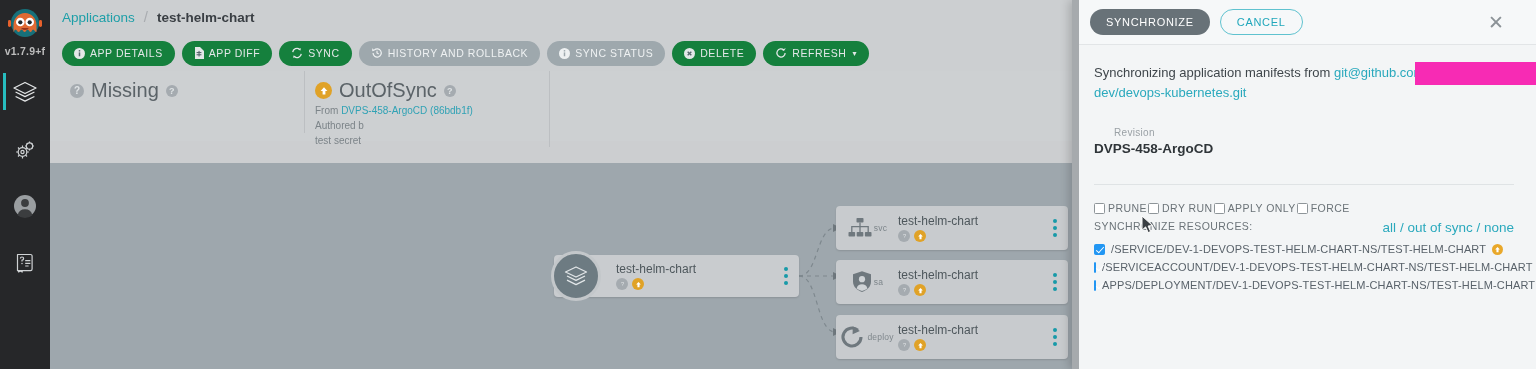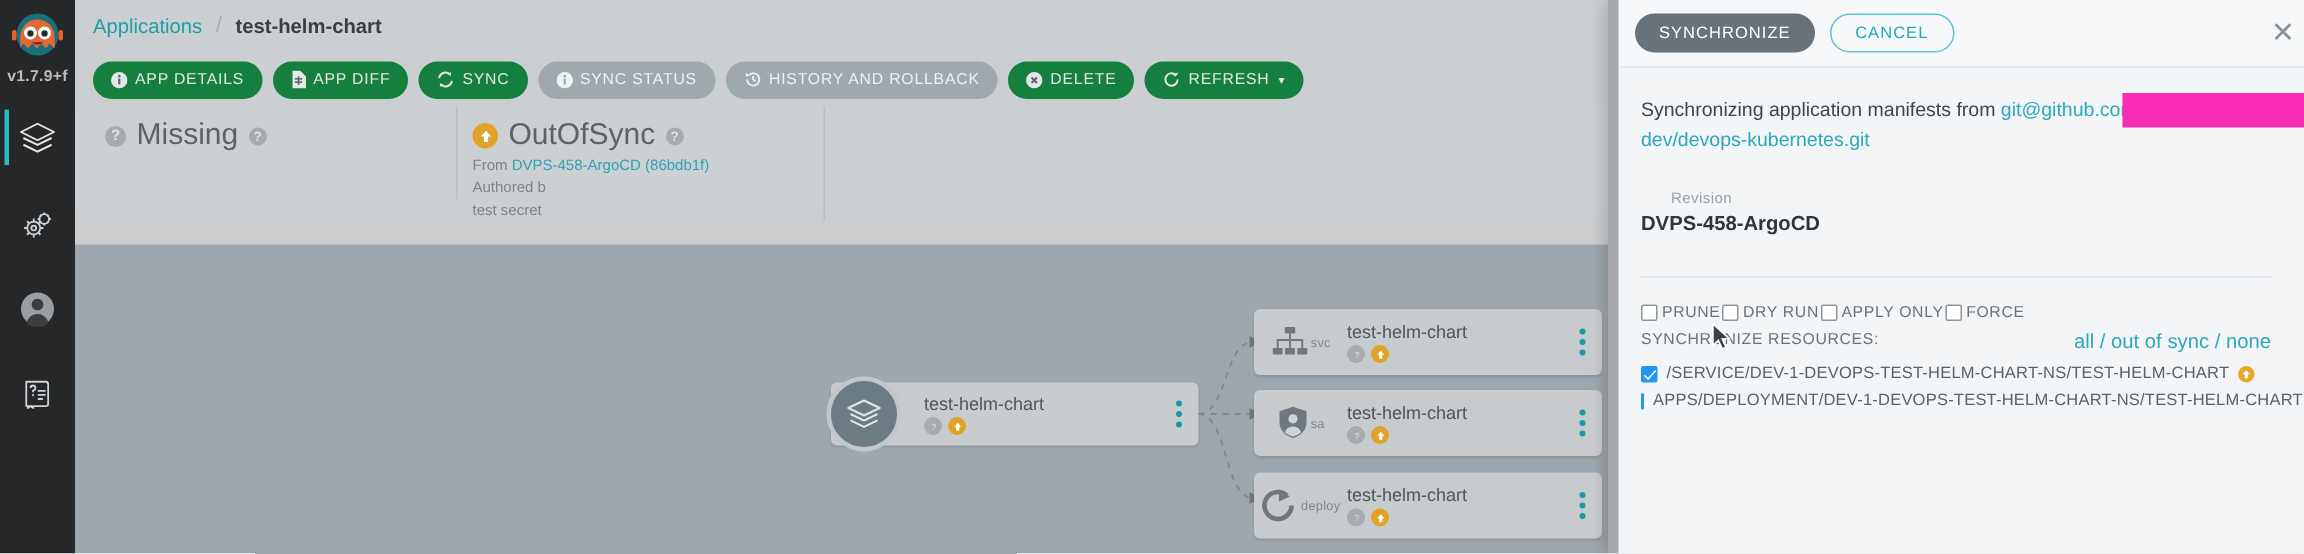--- a/index.html
+++ b/index.html
@@ -147,21 +147,21 @@
     box-shadow: -3px 0 9px rgba(0,0,0,.18);
     z-index: 10;
   }
   .panel-scroll {
     position:absolute; left:0; top:0; width:7px; height:369px;
     background:#a6aaad;
   }
   .panel-head {
     height: 45px; background: #f6f8f9;
     border-bottom: 1px solid #e2e5e7;
-    display: flex; align-items: center; padding: 0 2px 0 18px;
+    display: flex; align-items: center; padding: 0 28px 0 18px;
     gap: 10px;
   }
   .btn-sync {
     height: 26px; padding: 0 16px; border-radius: 13px;
     background: #687278; color: #fff;
     font-size: 11px; letter-spacing: .7px;
     display:flex; align-items:center;
   }
   .btn-cancel {
     height: 26px; padding: 0 16px; border-radius: 13px;
@@ -332,39 +332,39 @@
                 <path d="M12 8a5 5 0 0 1-8.2 3.2"></path>
               </g>
               <path d="M11.4 1.1 11.2 4 8.4 3.1z" fill="#e3e7e8"></path>
               <path d="M2.6 12.9 2.8 10l2.8.9z" fill="#e3e7e8"></path>
             </svg>
           </span>
         <span>SYNC</span>
       </div>
       <div class="tb-btn disabled">
         <span class="tb-ico">
-            <svg width="11" height="11" viewBox="0 0 12 12">
-              <circle cx="6" cy="6" r="6" fill="#eef1f2"></circle>
-              <rect x="5.2" y="4.8" width="1.6" height="4.2" fill="#9ea8ad"></rect>
-              <circle cx="6" cy="3" r=".95" fill="#9ea8ad"></circle>
-            </svg>
-          </span>
-        <span>SYNC STATUS</span>
-      </div>
-      <div class="tb-btn disabled">
-        <span class="tb-ico">
             <svg width="12" height="12" viewBox="0 0 14 14">
               <g fill="none" stroke="#eef1f2" stroke-width="1.4">
                 <path d="M2.4 7a4.8 4.8 0 1 0 1.5-3.5"></path>
                 <path d="M7 4.3V7l2 1.3"></path>
               </g>
               <path d="M1.4 1.6 4.4 4 1.5 4.9z" fill="#eef1f2"></path>
             </svg>
           </span>
         <span>HISTORY AND ROLLBACK</span>
+      </div>
+      <div class="tb-btn disabled">
+        <span class="tb-ico">
+            <svg width="11" height="11" viewBox="0 0 12 12">
+              <circle cx="6" cy="6" r="6" fill="#eef1f2"></circle>
+              <rect x="5.2" y="4.8" width="1.6" height="4.2" fill="#9ea8ad"></rect>
+              <circle cx="6" cy="3" r=".95" fill="#9ea8ad"></circle>
+            </svg>
+          </span>
+        <span>SYNC STATUS</span>
       </div>
       <div class="tb-btn">
         <span class="tb-ico">
             <svg width="11" height="11" viewBox="0 0 12 12">
               <circle cx="6" cy="6" r="6" fill="#e3e7e8"></circle>
               <path d="M4 4l4 4M8 4l-4 4" stroke="#56676e" stroke-width="1.5"></path>
             </svg>
           </span>
         <span>DELETE</span>
       </div>
@@ -610,20 +610,25 @@
           <span class="cb on"></span>
           <span class="res-text">/SERVICE/DEV-1-DEVOPS-TEST-HELM-CHART-NS/TEST-HELM-CHART</span>
           <span class="res-arrow">
               <svg width="7" height="7" viewBox="0 0 8 8">
                 <path d="M4 1 6.7 4H5.2v3H2.8V4H1.3z" fill="#fff"></path>
               </svg>
             </span>
         </div>
         <div class="res-item">
           <span class="cb on"></span>
+          <span class="res-text">/SERVICEACCOUNT/DEV-1-DEVOPS-TEST-HELM-CHART-NS/TEST-HELM-CHART</span>
+
+        </div>
+        <div class="res-item">
+          <span class="cb on"></span>
           <span class="res-text">APPS/DEPLOYMENT/DEV-1-DEVOPS-TEST-HELM-CHART-NS/TEST-HELM-CHART</span>
 
         </div>
       </div>
     </div>
 
     <div class="redact" style="left:343px; top:62px; width:121px; height:23px;"></div>
   </div>
 
   <svg class="cursor" width="14" height="20" viewBox="0 0 14 20" style="left:1141px; top:215px;">

